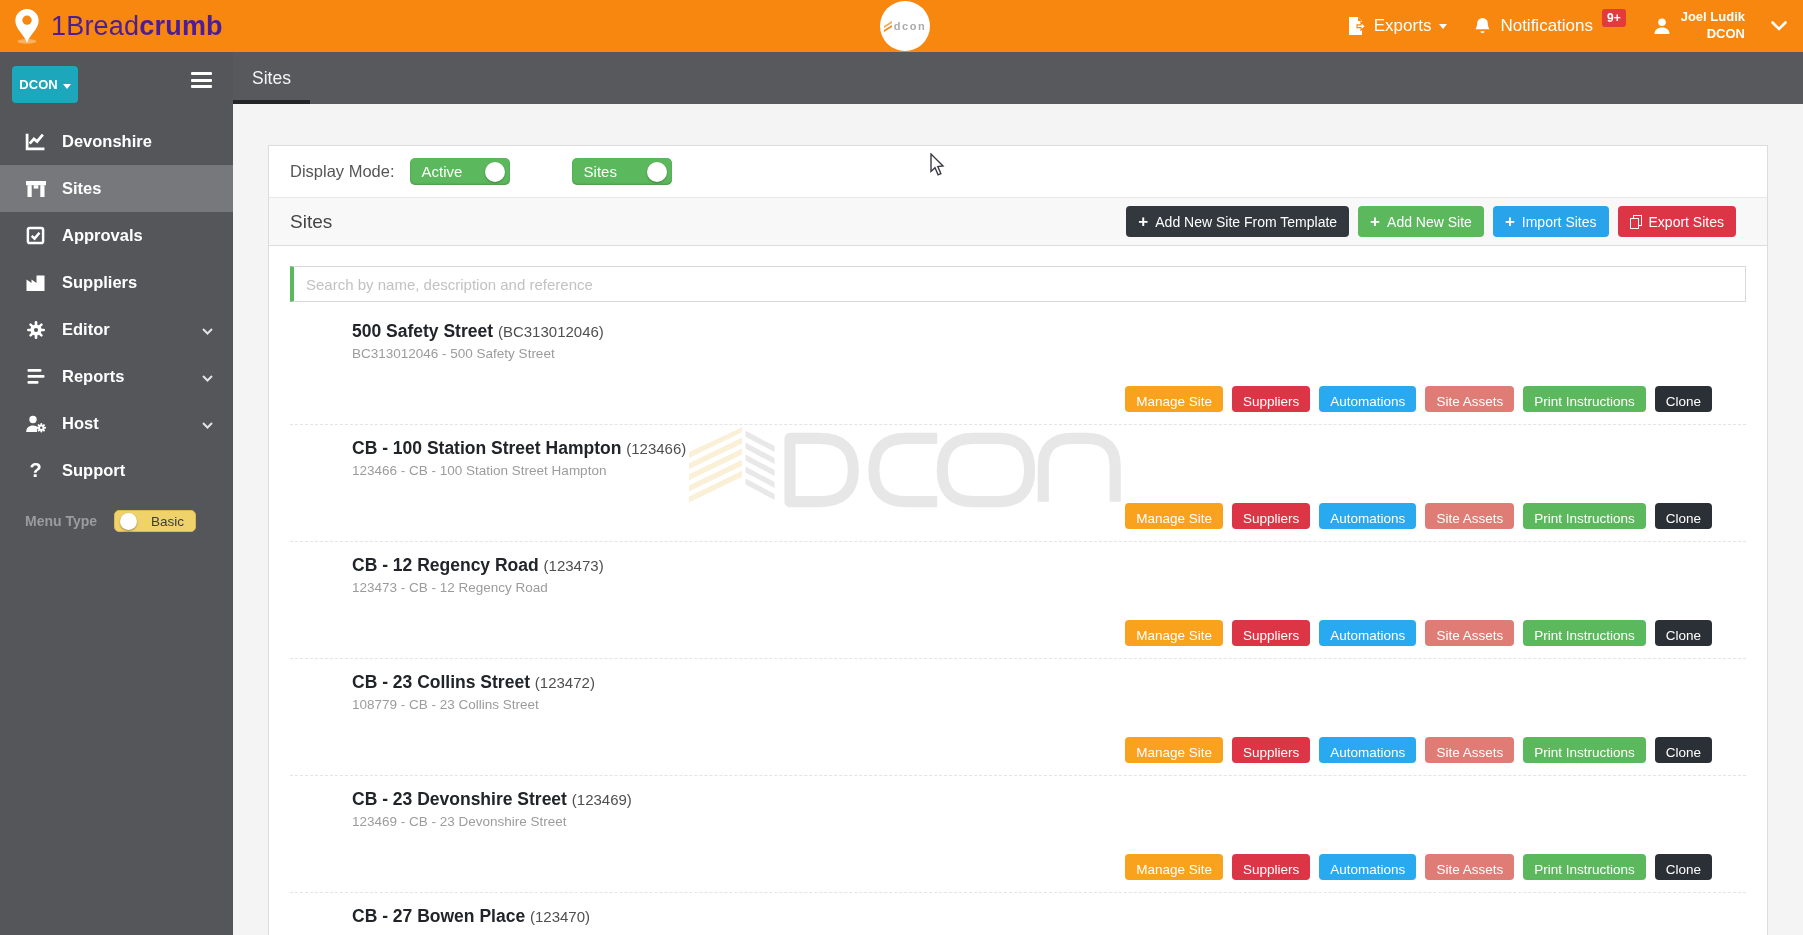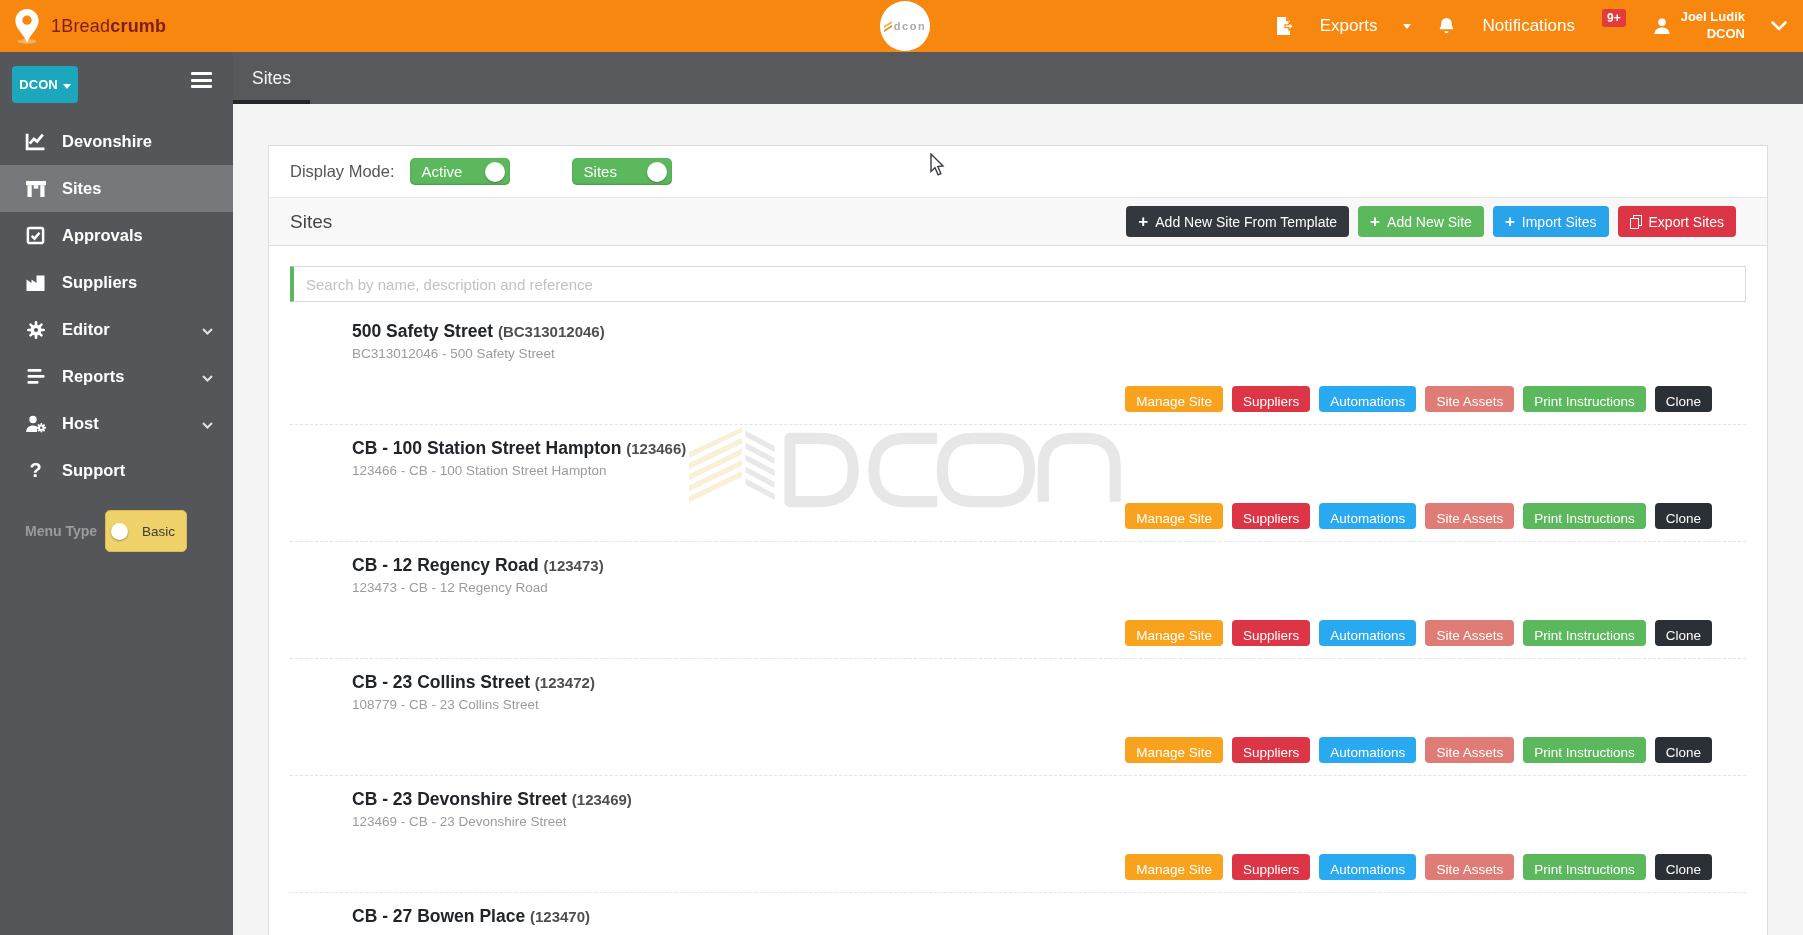--- a/index.html
+++ b/index.html
@@ -3,47 +3,47 @@
 <meta charset="utf-8">
 <style>
   * { box-sizing: border-box; margin: 0; padding: 0; }
   html,body { width:1803px; height:935px; overflow:hidden; }
   body { font-family:"Liberation Sans", sans-serif; background:#F4F4F5; position:relative; }
   button { font-family:"Liberation Sans", sans-serif; }
 
   
   .top-header { position:absolute; left:0; top:0; width:1803px; height:52px; background:#F7870E; display:flex; align-items:center; z-index:30; }
   .brand { display:flex; align-items:center; gap:9px; padding-left:12px; }
-  .brand-name { color:#7f1d1d; font-size:18px; letter-spacing:.2px; }
+  .brand-name { color:#4c1d95; font-size:27px; letter-spacing:.2px; }
   .brand-bold { font-weight:bold; }
   .center-logo { position:absolute; left:880px; top:1px; width:50px; height:50px; border-radius:50%; background:#fff; display:flex; align-items:center; justify-content:center; gap:2px; }
   .center-logo .mini-mark { width:8px; height:12px; }
   .center-logo .mini-text { font-size:11px; font-weight:bold; letter-spacing:1.5px; color:#ABABAB; }
   .header-right { margin-left:auto; display:flex; align-items:center; gap:26px; padding-right:16px; color:#fff; }
-  .hdr-item { display:flex; align-items:center; gap:26px; font-size:17px; cursor:pointer; }
+  .hdr-item { display:flex; align-items:center; gap:8px; font-size:17px; cursor:pointer; }
   .badge { background:#E23B3B; color:#fff; font-size:12px; font-weight:bold; border-radius:3px; padding:2px 5px; transform:translateY(-8px); margin-left:1px; }
   .user-block { display:flex; align-items:center; gap:9px; cursor:pointer; }
   .user-text { text-align:right; font-weight:bold; font-size:13px; line-height:1.3; }
   .caret { width:0; height:0; border-left:4px solid transparent; border-right:4px solid transparent; border-top:5px solid #fff; display:inline-block; }
 
   
   .sidebar { position:absolute; left:0; top:52px; width:233px; height:883px; background:#54565A; z-index:20; }
   .org-btn { position:absolute; left:12px; top:14px; width:66px; height:37px; background:#1CA7BC; color:#fff; border:none; border-radius:4px; font-size:13px; font-weight:bold; display:flex; align-items:center; justify-content:center; gap:5px; cursor:pointer; }
   .org-btn .caret { transform:translateY(2px); }
   .hamburger { position:absolute; right:21px; top:20px; width:21px; cursor:pointer; }
   .hamburger span { display:block; height:3px; background:#fff; margin-bottom:3.5px; border-radius:1px; }
   .menu { position:absolute; top:66px; left:0; width:100%; }
   .menu-item { display:flex; align-items:center; height:47px; padding:0 20px 0 24px; color:#fff; font-size:16.5px; font-weight:600; gap:15px; cursor:pointer; }
   .menu-item.active { background:#77787C; }
   .menu-icon { width:23px; height:21px; flex:none; display:flex; align-items:center; justify-content:center; }
   .support-q { font-size:20px; font-weight:bold; color:#fff; }
   .chev { margin-left:auto; }
-  .menu-type { position:absolute; left:25px; top:458px; display:flex; align-items:center; gap:8px; }
+  .menu-type { position:absolute; left:25px; top:458px; display:flex; align-items:center; gap:17px; }
   .menu-type-label { color:#9B9C9F; font-size:14px; font-weight:bold; }
-  .menu-type-toggle { width:82px; height:42px; background:#F0D26B; border:1px solid #D9BA50; border-radius:5px; display:flex; align-items:center; padding:0 10px 0 5px; cursor:pointer; }
+  .menu-type-toggle { width:82px; height:22px; background:#F0D26B; border:1px solid #D9BA50; border-radius:5px; display:flex; align-items:center; padding:0 10px 0 5px; cursor:pointer; }
   .menu-type-toggle .knob { width:17px; height:17px; border-radius:50%; background:#fff; box-shadow:0 1px 2px rgba(0,0,0,.35); }
   .menu-type-value { margin-left:14px; color:#3C3C3C; font-size:13.5px; }
 
   
   .tabbar { position:absolute; left:233px; top:52px; width:1570px; height:52px; background:#58595D; z-index:10; }
   .tab { position:absolute; left:0; top:0; width:77px; height:52px; color:#F5F5F5; font-size:17.5px; display:flex; align-items:center; justify-content:center; cursor:pointer; }
   .tab-underline { position:absolute; left:0; bottom:0; width:77px; height:4px; background:#232527; }
 
   
   .content { position:absolute; left:233px; top:104px; width:1570px; height:831px; background:#F4F4F5; overflow:hidden; }
@@ -65,21 +65,21 @@
   .icon-copy::after { content:""; position:absolute; left:0; bottom:0; width:7px; height:9px; border:1.6px solid #fff; background:#DC3545; }
 
   .panel-body { position:relative; padding:20px 21px; }
   .watermark { position:absolute; left:420px; top:176px; width:445px; height:96px; z-index:0; pointer-events:none; }
   .search { position:relative; z-index:1; width:100%; height:36px; border:1px solid #D9D9D9; border-left:4px solid #5CB85C; border-radius:1px; font-size:15px; color:#444; padding:0 12px; outline:none; background:#fff; font-family:"Liberation Sans", sans-serif; }
   .search::placeholder { color:#C2C2C2; }
 
   .site-list { position:relative; z-index:1; margin-top:6px; }
   .site-row { padding:13px 0 12px; border-bottom:1px dashed #E4E4E4; background:transparent; }
   .site-title { margin-left:62px; font-size:17.5px; font-weight:bold; color:#212529; }
-  .site-ref { font-weight:bold; color:#4F4F4F; font-size:15px; }
+  .site-ref { font-weight:normal; color:#4F4F4F; font-size:15px; }
   .site-subtitle { margin-left:62px; margin-top:4px; font-size:13.5px; color:#9C9C9C; min-height:17px; }
   .row-actions { display:flex; justify-content:flex-end; gap:9px; margin-top:23px; padding-right:34px; }
   .row-btn { height:26px; border:none; border-radius:4px; color:#fff; font-size:13.5px; padding:8px 11px; cursor:pointer; }
 
   .cursor { position:absolute; left:930px; top:153px; z-index:100; pointer-events:none; }
 </style>
 </head>
 <body>
 
 <div class="top-header">

